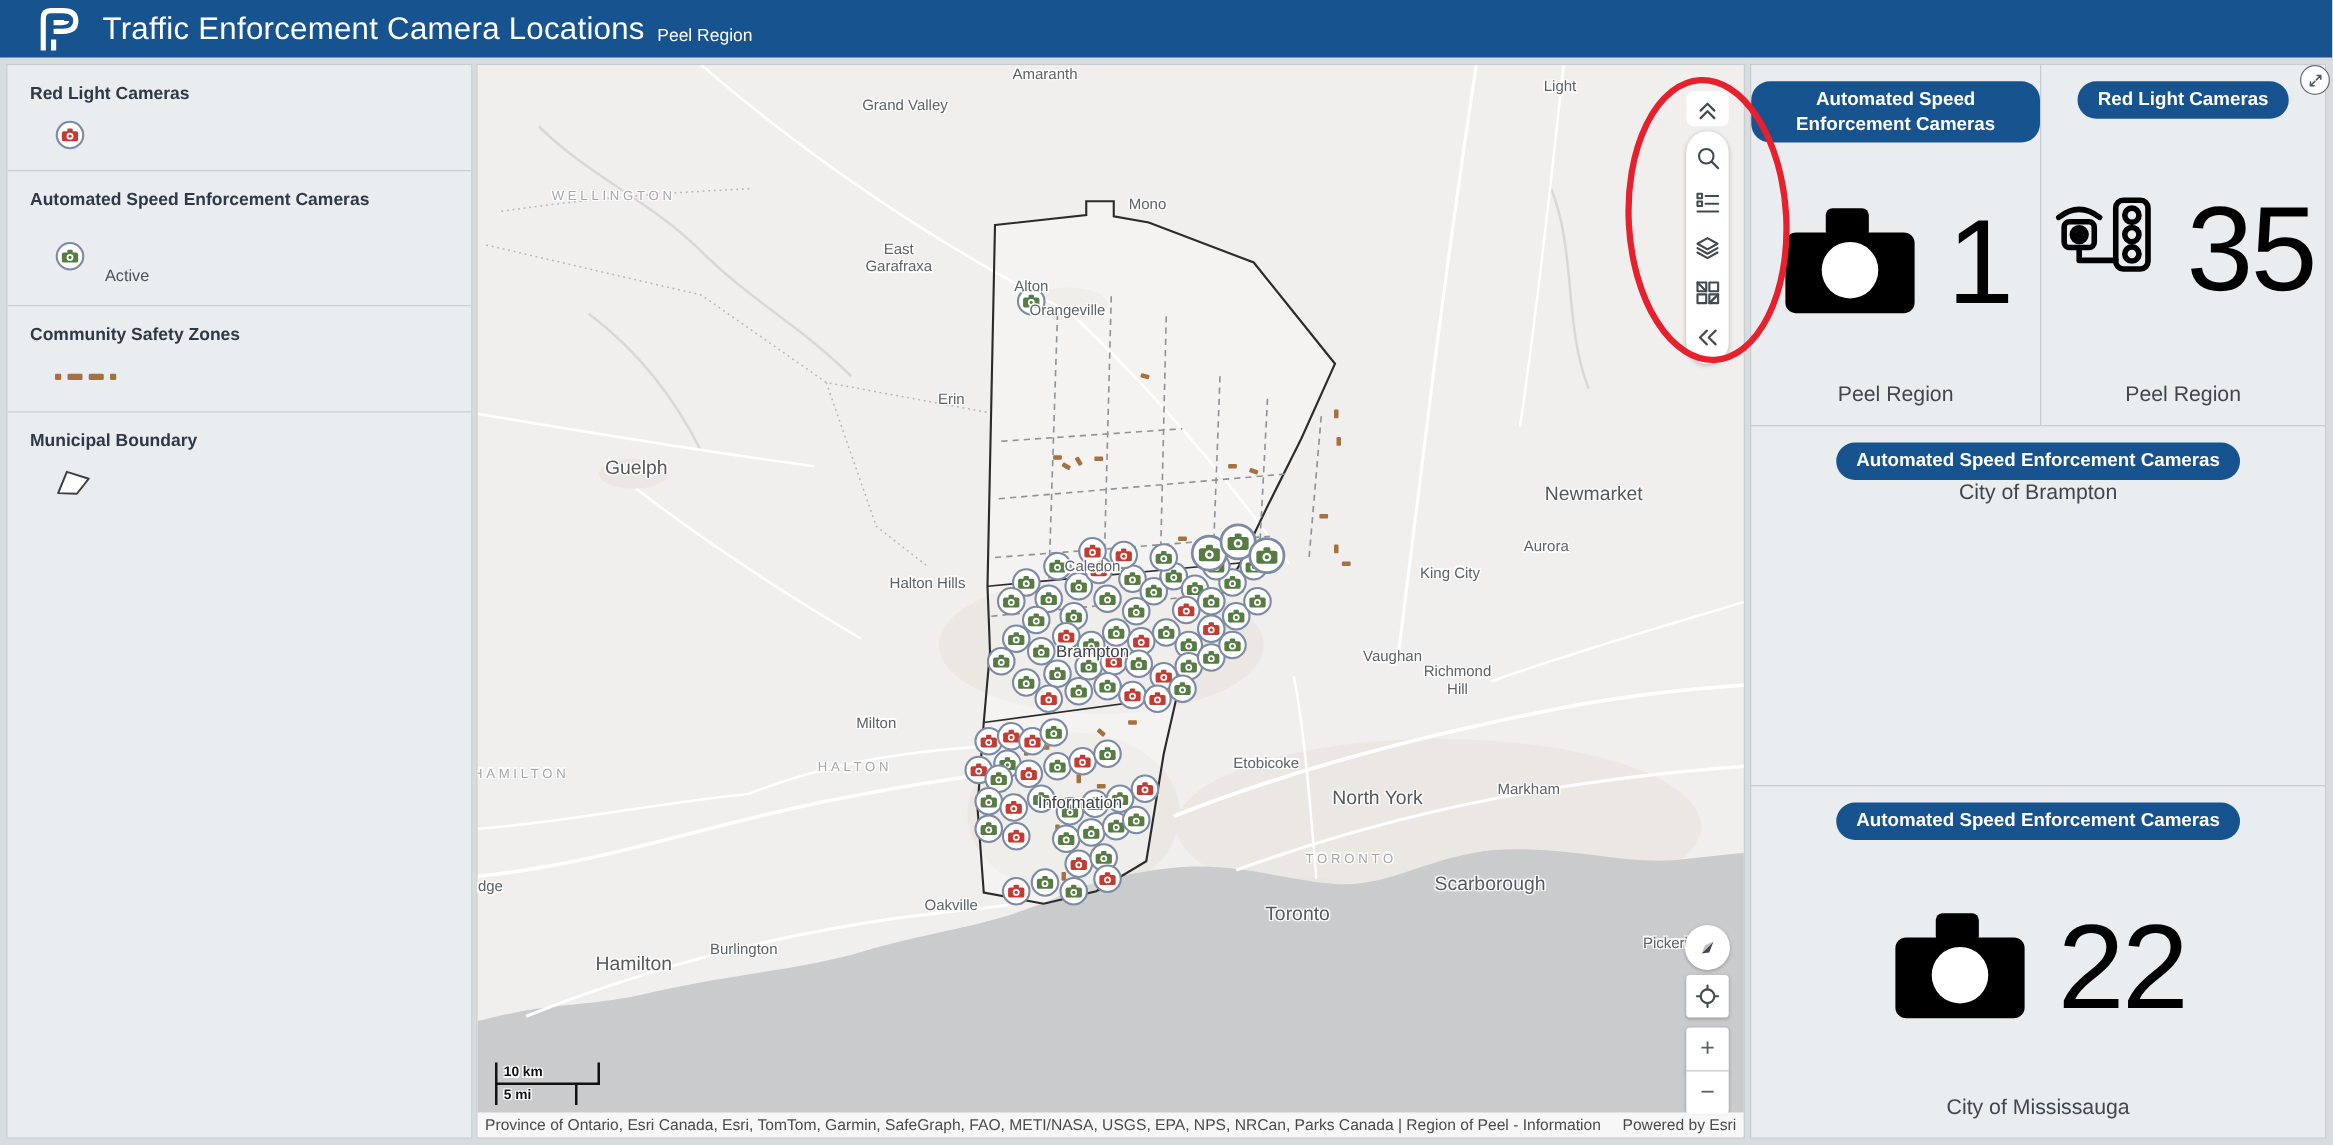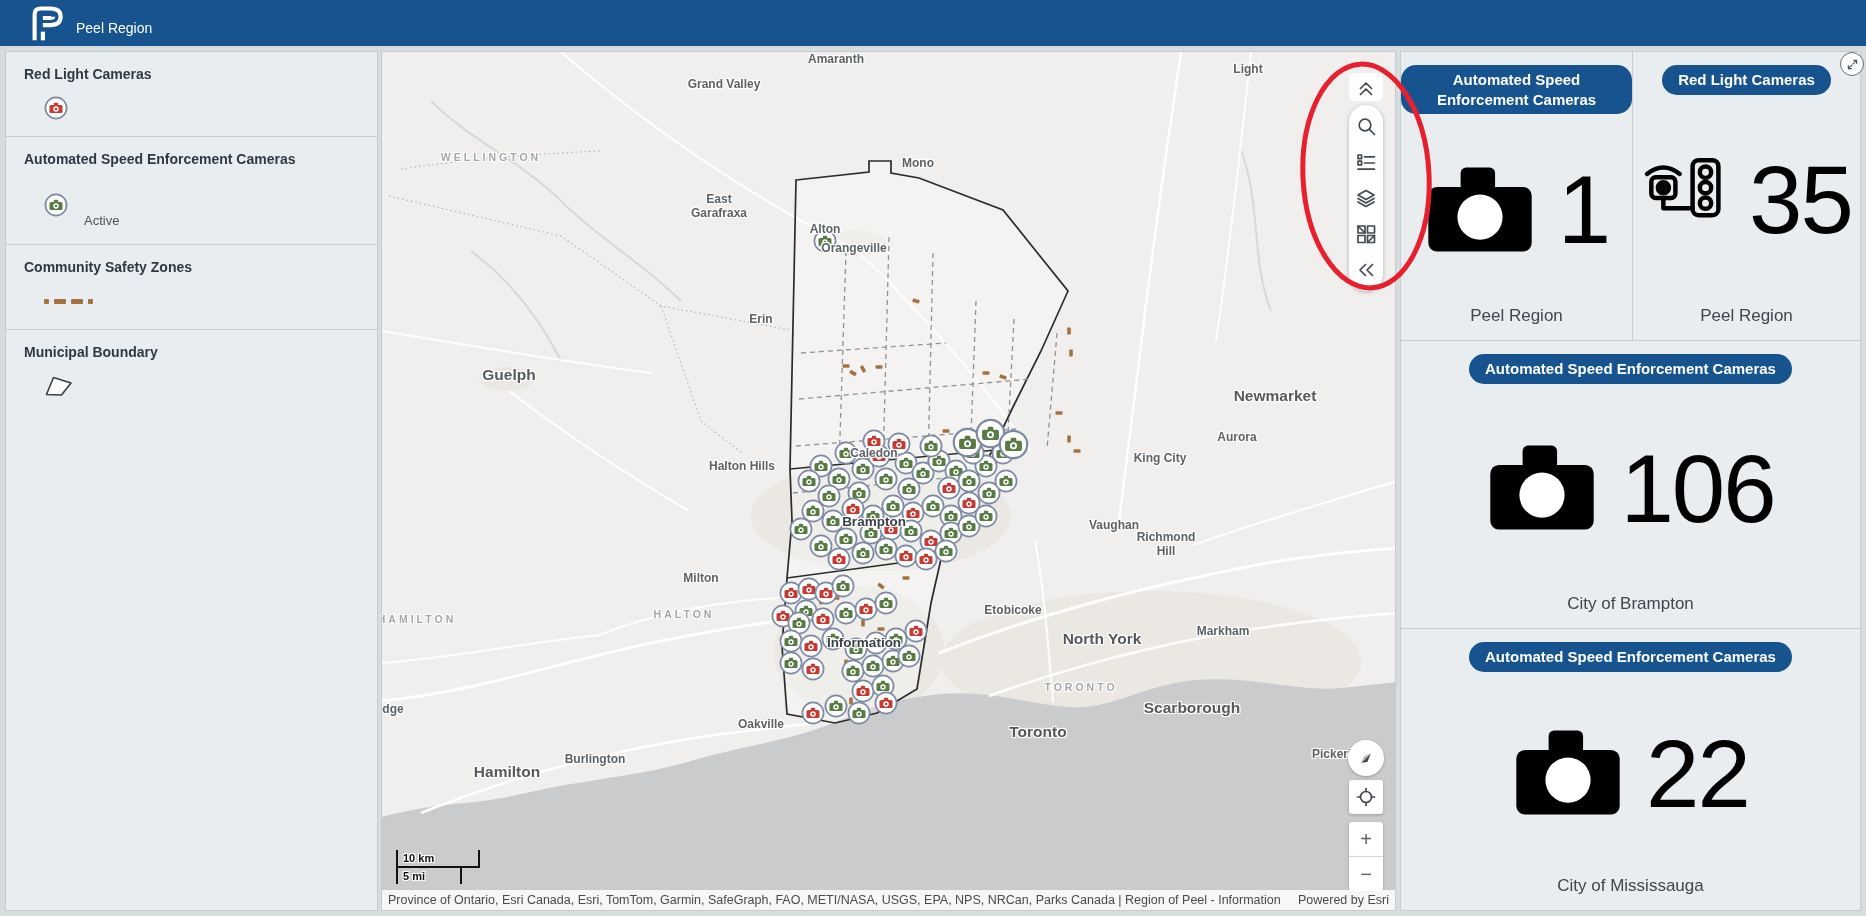--- a/index.html
+++ b/index.html
@@ -22,21 +22,21 @@
   .lg-item .lbl{font-size:13px;color:#4d5258;margin-left:16px;margin-top:32px;}
   .dsh{display:inline-block;height:5px;background:var(--brown,#a5713f);margin-right:5px;border-radius:1px;}
   .dsh.s{width:5px;} .dsh.l{width:12px;}
   .rdsh{display:inline-block;width:6px;height:2px;background:#a9adb1;margin-right:4px;}
 
   
   #map{position:absolute;left:381px;top:51px;width:1015px;height:860px;background:#f0efed;
        border:1px solid #c6cbcf;box-sizing:border-box;overflow:hidden;}
   #basemap,#mk-layer,#lbl-layer{position:absolute;left:0;top:0;width:100%;height:100%;}
   #mk-layer .mk{position:absolute;}
-  #lbl-layer{pointer-events:none;font-weight:bold;}
+  #lbl-layer{pointer-events:none;}
   .mlbl{position:absolute;transform:translate(-50%,-50%);white-space:pre-line;text-align:center;
         text-shadow:-1px -1px 0 #fff,1px -1px 0 #fff,-1px 1px 0 #fff,1px 1px 0 #fff,0 0 3px #fff;}
   .mlbl.t{font-size:12px;color:#5d6266;}
   .mlbl.c{font-size:10.5px;color:#a3a7aa;letter-spacing:3px;}
   .mlbl.b{font-size:15.5px;color:#55595d;}
   .mlbl.m{font-size:13.5px;color:#3b4045;}
 
   
   #chev-up{position:absolute;left:967px;top:21px;width:34px;height:28px;background:rgba(255,255,255,.9);
            border-radius:6px;display:flex;align-items:center;justify-content:center;cursor:pointer;}
@@ -93,20 +93,21 @@
   <header id="hdr">
     <span class="logo">
       <svg viewBox="0 0 46 46" width="38" height="38">
         <g fill="none" stroke="#fff" stroke-width="5">
           <path d="M8,44 V13 Q8,5.5 15.5,5.5 H27 Q39.5,5.5 39.5,15.5 Q39.5,25.5 27,25.5 H18"></path>
           <path d="M18,44 V33.5"></path>
           <path d="M18,17 H26 Q30.5,17 30.5,15.5"></path>
         </g>
       </svg>
     </span>
+    <h1>Traffic Enforcement Camera Locations</h1>
     <span class="sub">Peel Region</span>
   </header>
 
   <aside id="legend">
       <div class="lg-sec">
         <div class="lg-title">Red Light Cameras</div>
         <div class="lg-item">
           <svg viewBox="0 0 24 24" width="24" height="24">
             <circle cx="12" cy="12" r="10.6" fill="#fff" stroke="#7c8aa3" stroke-width="1.7"></circle>
             <g transform="translate(12,12.2) scale(0.62) translate(-12,-12.6)">
@@ -1111,28 +1112,20 @@
               <circle cx="13" cy="19" r="0.8" fill="#000"></circle>
               <path d="M3.5,11 Q13,3.5 22.5,11"></path>
               <path d="M13,25 V31 H30"></path>
             </svg></span>
           <span class="stat-val">35</span>
         </div>
         <div class="caption">Peel Region</div>
       </div>
       <div class="card" style="left: 0px; top: 289px; width: 461px; height: 289px;">
         <div class="pill" style="">Automated Speed Enforcement Cameras</div>
-        <div class="big-row">
-          <span><svg class="cam-big" viewBox="0 0 52 44">
-              <rect x="2" y="12" width="48" height="30" rx="4" fill="#000"></rect>
-              <rect x="17" y="3" width="16" height="11" rx="2.5" fill="#000"></rect>
-              <circle cx="26" cy="26" r="10.5" fill="#fff"></circle>
-            </svg></span>
-          <span class="stat-val">106</span>
-        </div>
         <div class="caption">City of Brampton</div>
       </div>
       <div class="card" style="left: 0px; top: 577px; width: 461px; height: 283px;">
         <div class="pill" style="">Automated Speed Enforcement Cameras</div>
         <div class="big-row">
           <span><svg class="cam-big" viewBox="0 0 52 44">
               <rect x="2" y="12" width="48" height="30" rx="4" fill="#000"></rect>
               <rect x="17" y="3" width="16" height="11" rx="2.5" fill="#000"></rect>
               <circle cx="26" cy="26" r="10.5" fill="#fff"></circle>
             </svg></span>

